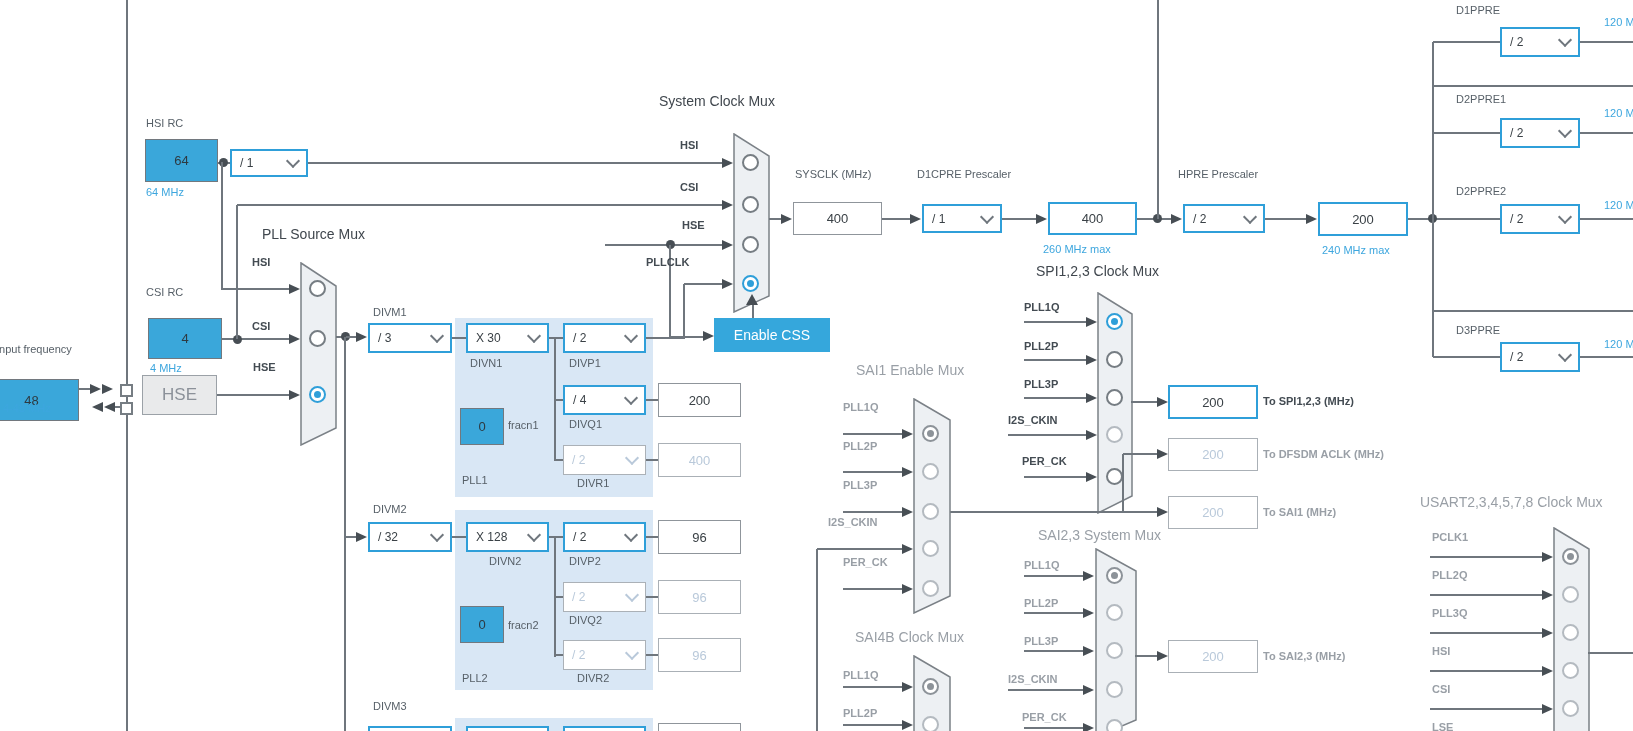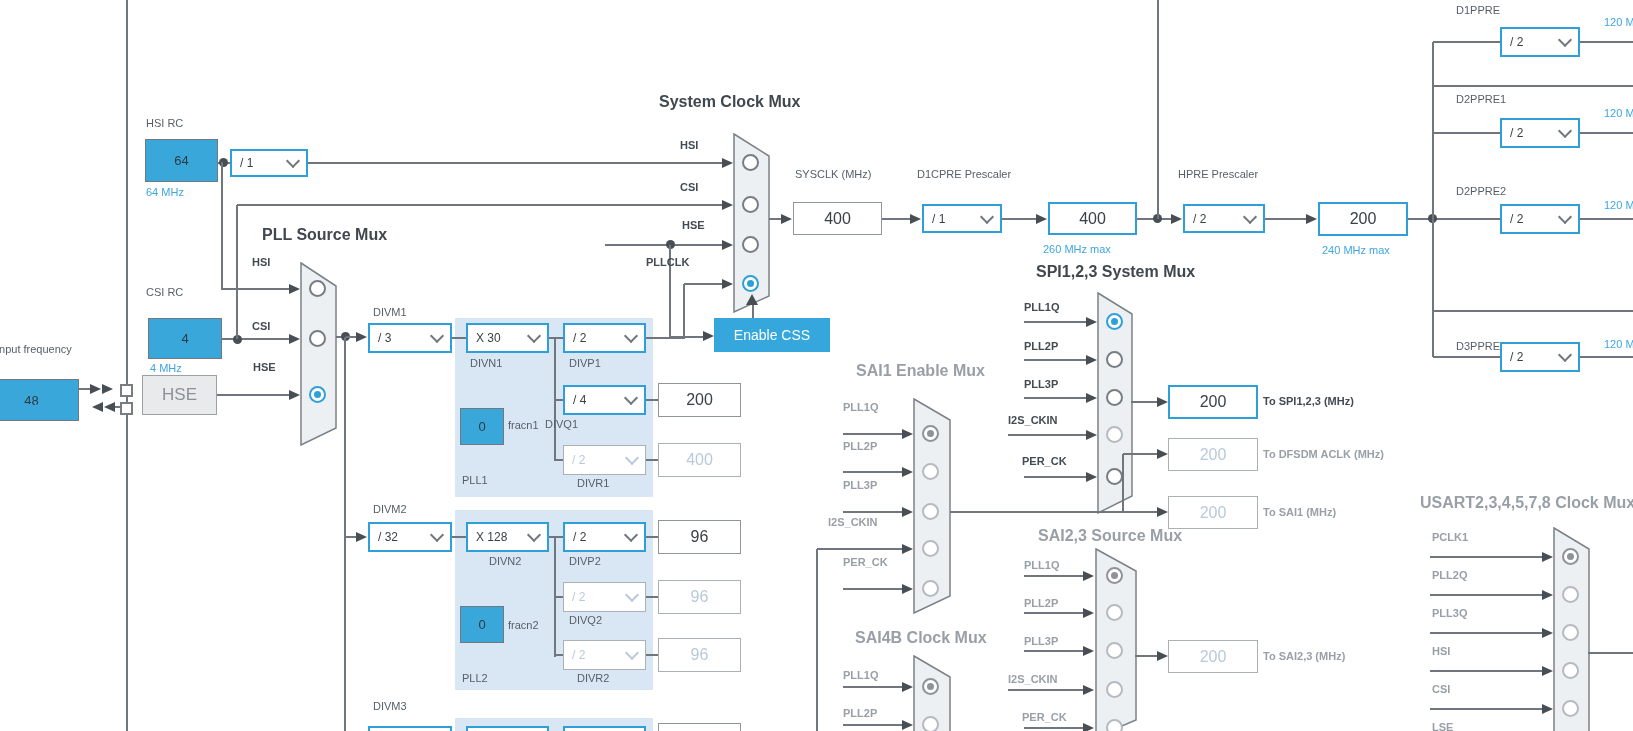--- a/index.html
+++ b/index.html
@@ -4,24 +4,24 @@
 <style>
   html,body{margin:0;padding:0}
   #app{position:relative;width:1633px;height:731px;background:#ffffff;
        font-family:"Liberation Sans",sans-serif;overflow:hidden}
   .hl{position:absolute;height:2px;background:#6f767d}
   .vl{position:absolute;width:2px;background:#6f767d}
   .lbl{position:absolute;font-size:11px;color:#565f67;white-space:nowrap}
   .bl{position:absolute;font-size:11px;font-weight:bold;color:#434b52;white-space:nowrap}
   .gb{position:absolute;font-size:11px;font-weight:bold;color:#999fa6;white-space:nowrap}
   .bt{position:absolute;font-size:11px;color:#3da6de;white-space:nowrap}
-  .title{position:absolute;font-size:16px;font-weight:bold;color:#40474e;white-space:nowrap}
+  .title{position:absolute;font-size:14px;font-weight:normal;color:#40474e;white-space:nowrap}
   .title.dis{color:#999fa6}
   .box{position:absolute;background:#fff;border:1px solid #8f959b;display:flex;align-items:center;
-       justify-content:center;font-size:16px;color:#3a4146;box-sizing:border-box}
+       justify-content:center;font-size:13px;color:#3a4146;box-sizing:border-box}
   .box.bb{border:2px solid #2f9fd9}
   .box.pale{border:1px solid #aab0b6;color:#b9c9da}
   .bluebox{position:absolute;background:#3aa7da;border:1px solid #72787e;display:flex;align-items:center;
        justify-content:center;font-size:13px;color:#2e3a42;box-sizing:border-box}
   .dd{position:absolute;background:#fff;border:2px solid #2f9fd9;display:flex;align-items:center;
       justify-content:space-between;padding:0 8px;font-size:12px;color:#3a4146;box-sizing:border-box}
   .dd.dis{border:1px solid #abb1b7;color:#b9c9da}
   .chev{width:8px;height:8px;border-right:2px solid #6f767d;border-bottom:2px solid #6f767d;
         transform:rotate(45deg);margin-top:-4px;flex:0 0 auto}
   .dd.dis .chev{border-color:#b9c9da}
@@ -146,21 +146,21 @@
   <div class="hl" style="left:554px;top:459px;width:9px"></div>
   <div class="dd" style="left:563px;top:323px;width:83px;height:30px">
       <span>/ 2</span>
       <span class="chev"></span>
     </div>
   <div class="lbl" style="left:569px;top:357px">DIVP1</div>
   <div class="dd" style="left:563px;top:385px;width:83px;height:30px">
       <span>/ 4</span>
       <span class="chev"></span>
     </div>
-  <div class="lbl" style="left:545px;top:418px">DIVQ1</div>
+  <div class="lbl" style="left:569px;top:418px">DIVQ1</div>
   <div class="dd dis" style="left:563px;top:445px;width:83px;height:30px">
       <span>/ 2</span>
       <span class="chev"></span>
     </div>
   <div class="lbl" style="left:577px;top:477px">DIVR1</div>
   <div class="bluebox" style="left:460px;top:408px;width:44px;height:37px">0</div>
   <div class="lbl" style="left:508px;top:419px">fracn1</div>
   <div class="hl" style="left:646px;top:399px;width:12px"></div>
   <div class="box" style="left:658px;top:383px;width:83px;height:34px">200</div>
   <div class="hl" style="left:646px;top:459px;width:12px"></div>
@@ -282,30 +282,30 @@
 
   <div class="lbl" style="left:1456px;top:185px">D2PPRE2</div>
   <div class="dd" style="left:1500px;top:204px;width:80px;height:30px">
       <span>/ 2</span>
       <span class="chev"></span>
     </div>
   <div class="hl" style="left:1580px;top:218px;width:53px"></div>
   <div class="bt" style="left:1604px;top:199px;width:90px;overflow:hidden">120 MHz max</div>
   <div class="hl" style="left:1433px;top:310px;width:200px"></div>
 
-  <div class="lbl" style="left:1456px;top:340px">D3PPRE</div>
+  <div class="lbl" style="left:1456px;top:324px">D3PPRE</div>
   <div class="hl" style="left:1433px;top:356px;width:67px"></div>
   <div class="dd" style="left:1500px;top:342px;width:80px;height:30px">
       <span>/ 2</span>
       <span class="chev"></span>
     </div>
   <div class="hl" style="left:1580px;top:356px;width:53px"></div>
   <div class="bt" style="left:1604px;top:338px;width:90px;overflow:hidden">120 MHz max</div>
 
-  <div class="title" style="left:1036px;top:263px">SPI1,2,3 System Mux</div>
+  <div class="title" style="left:1036px;top:263px">SPI1,2,3 Clock Mux</div>
   <svg class="mux" style="left:1097px;top:292px" width="36" height="222">
       <polygon points="1,1 35,22 35,204 1,221"></polygon>
     </svg>
   <div class="bl" style="left:1024px;top:301px">PLL1Q</div>
   <div class="hl" style="left:1024px;top:321px;width:62px"></div>
     <div class="arr r" style="left:1086px;top:317px"></div>
   <div class="bl" style="left:1024px;top:340px">PLL2P</div>
   <div class="hl" style="left:1024px;top:359px;width:62px"></div>
     <div class="arr r" style="left:1086px;top:355px"></div>
   <div class="bl" style="left:1024px;top:378px">PLL3P</div>
@@ -356,21 +356,21 @@
     <div class="arr r" style="left:902px;top:544px"></div>
   <div class="gb" style="left:843px;top:556px">PER_CK</div>
   <div class="hl" style="left:843px;top:588px;width:59px"></div>
     <div class="arr r" style="left:902px;top:584px"></div>
   <div class="radio gsel" style="left:922px;top:425px"></div>
   <div class="radio dim" style="left:922px;top:463px"></div>
   <div class="radio dim" style="left:922px;top:503px"></div>
   <div class="radio dim" style="left:922px;top:540px"></div>
   <div class="radio dim" style="left:922px;top:580px"></div>
 
-  <div class="title dis" style="left:1038px;top:527px">SAI2,3 Source Mux</div>
+  <div class="title dis" style="left:1038px;top:527px">SAI2,3 System Mux</div>
   <svg class="mux" style="left:1095px;top:548px" width="42" height="190">
       <polygon points="1,1 41,23 41,172 1,189"></polygon>
     </svg>
   <div class="gb" style="left:1024px;top:559px">PLL1Q</div>
   <div class="hl" style="left:1024px;top:575px;width:59px"></div>
     <div class="arr r" style="left:1083px;top:571px"></div>
   <div class="gb" style="left:1024px;top:597px">PLL2P</div>
   <div class="hl" style="left:1024px;top:612px;width:59px"></div>
     <div class="arr r" style="left:1083px;top:608px"></div>
   <div class="gb" style="left:1024px;top:635px">PLL3P</div>

